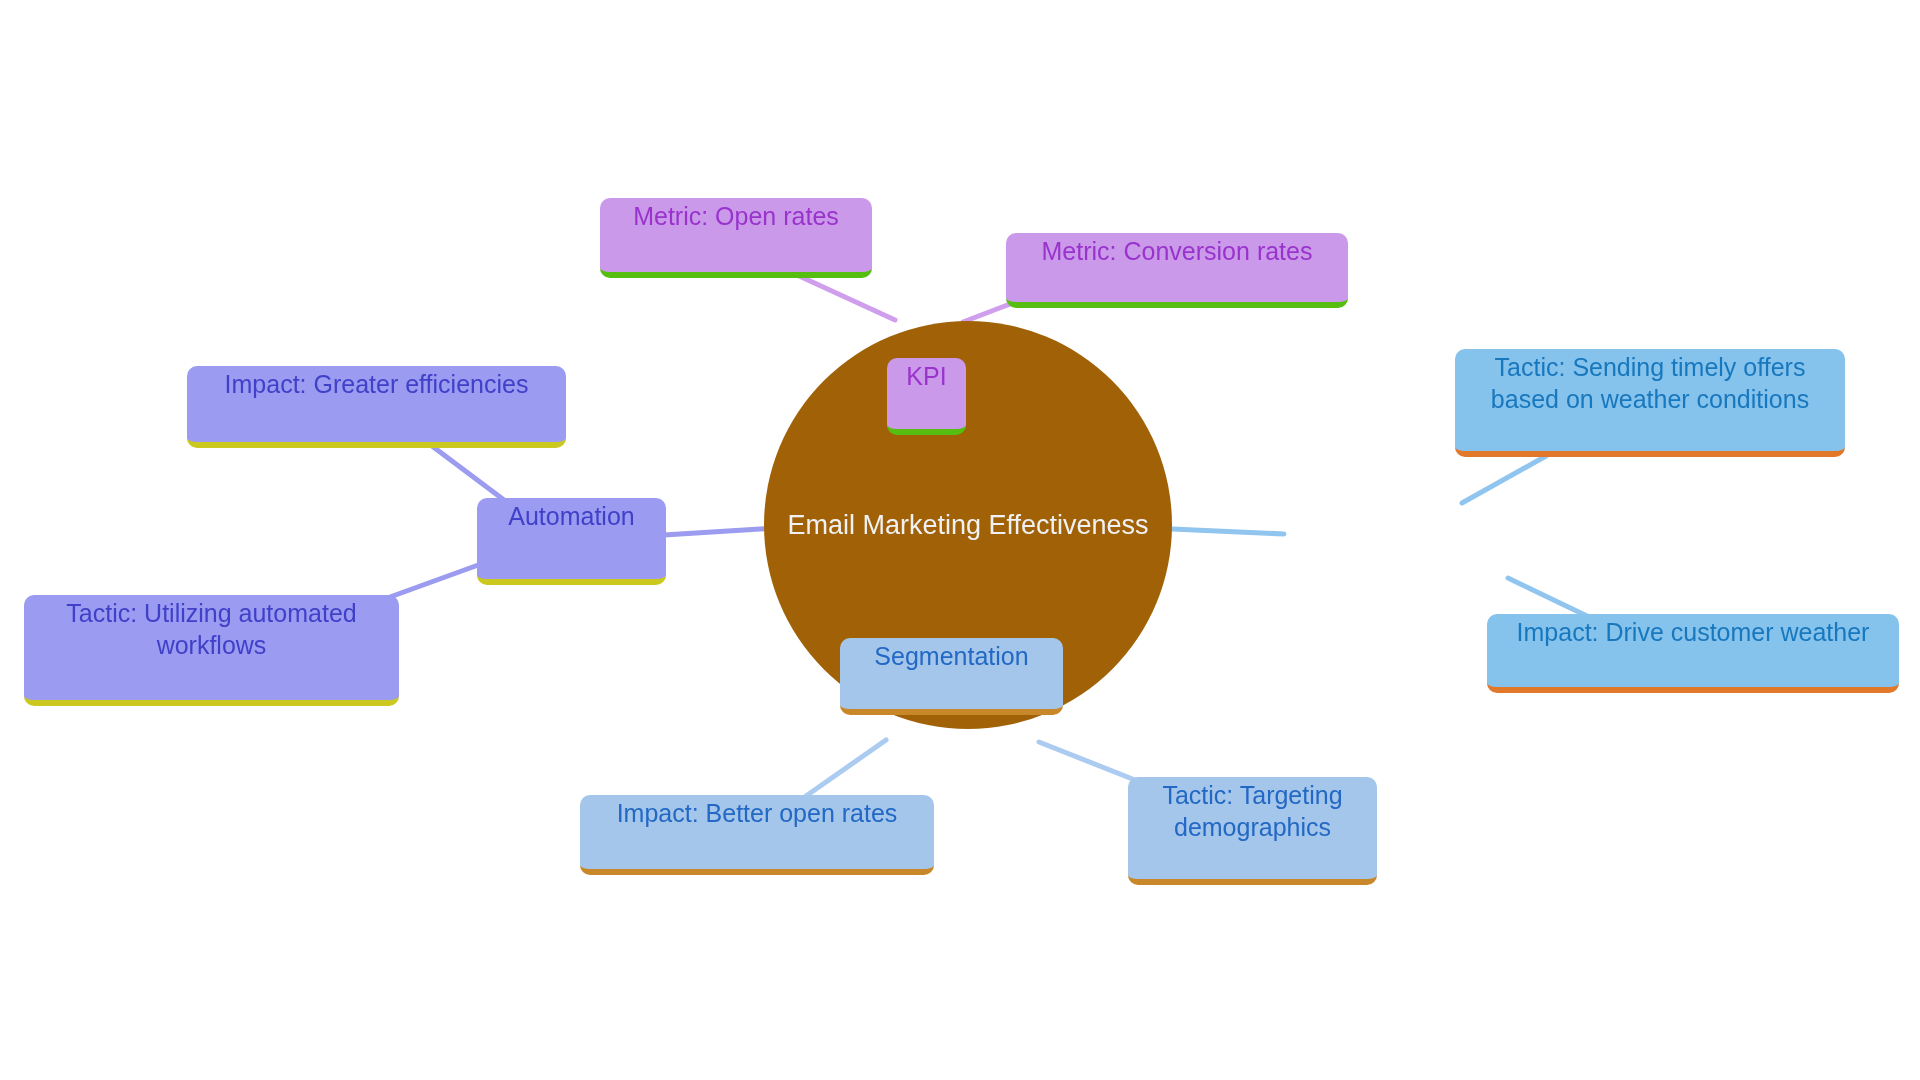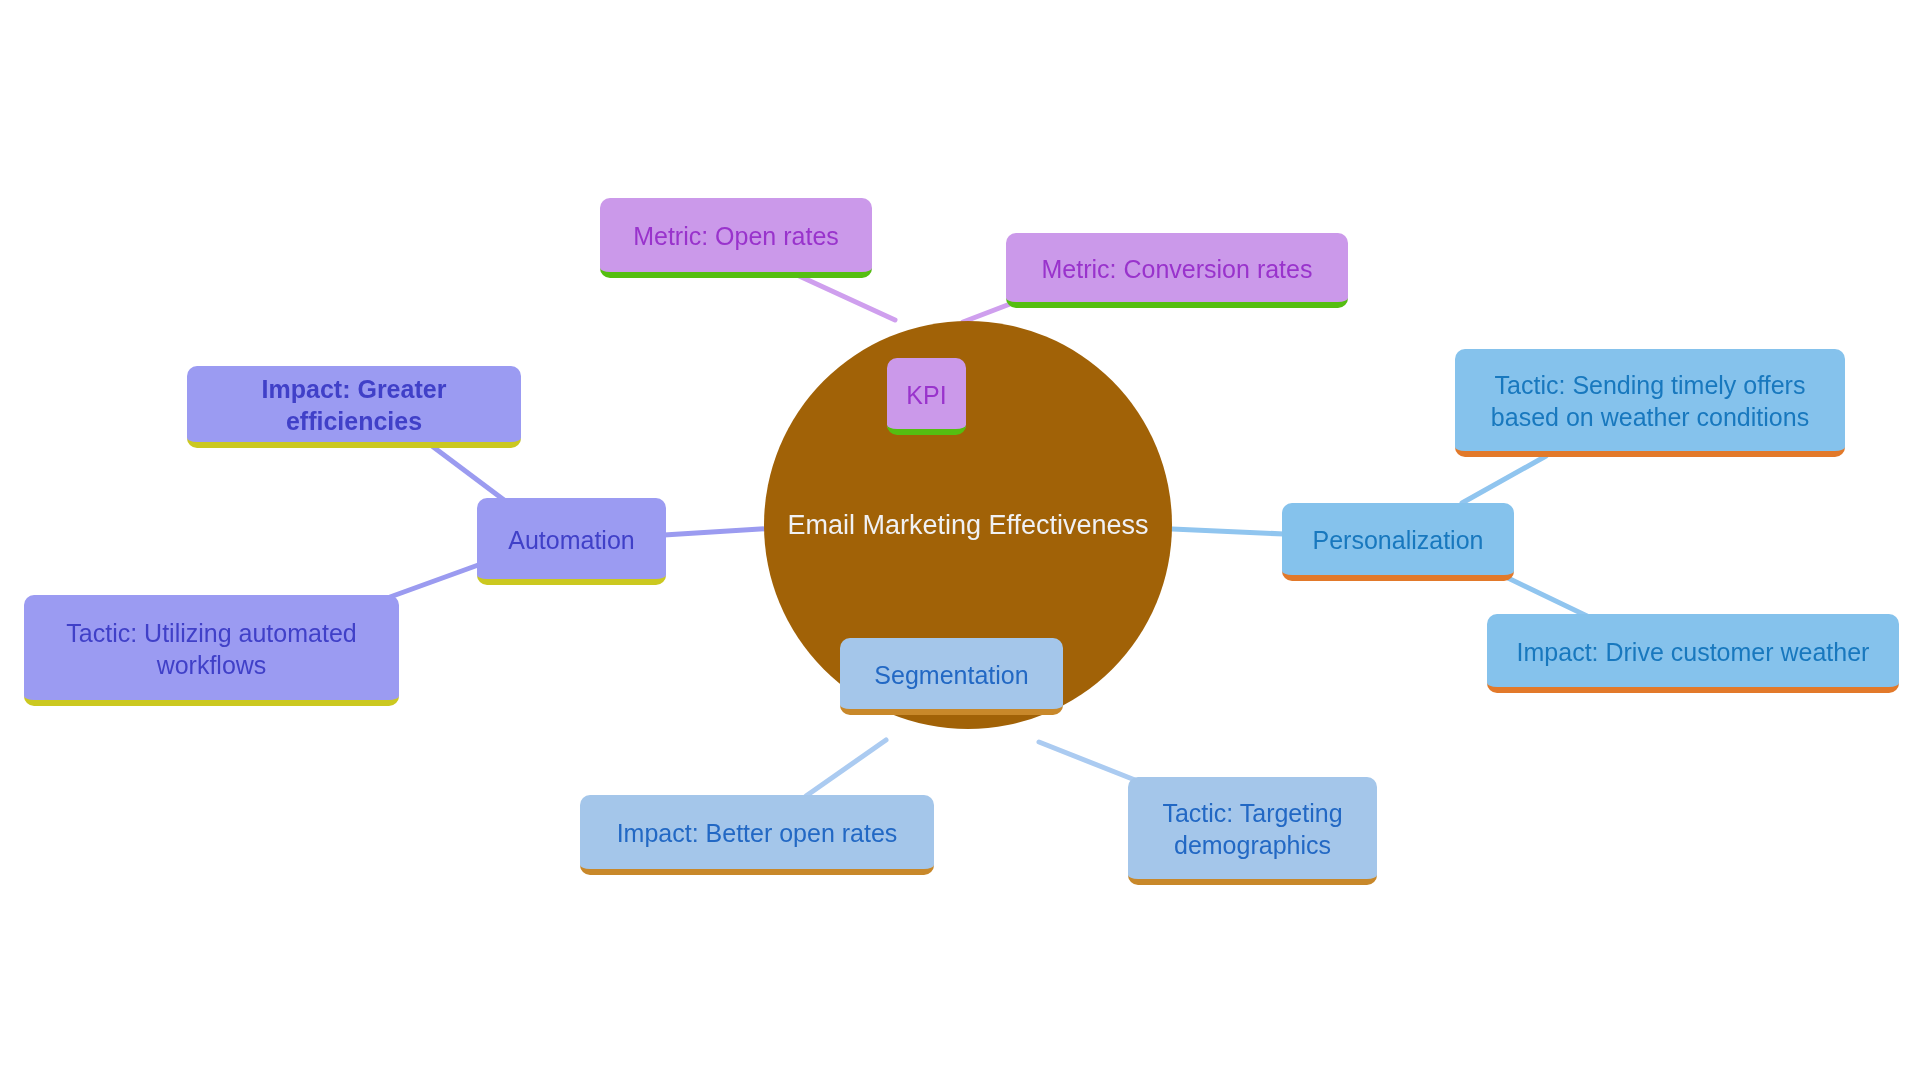--- a/index.html
+++ b/index.html
@@ -37,21 +37,20 @@
   .center-circle .label {
     color: #f0f1f4;
     font-size: 27px;
     font-weight: 400;
     white-space: nowrap;
   }
   .node {
     position: absolute;
     z-index: 3;
     display: flex;
-    align-items: center;
     justify-content: center;
     text-align: center;
     box-sizing: border-box;
     border-radius: 10px;
     font-size: 25px;
     line-height: 1.28;
     padding: 2px 10px 0 10px;
   }
   .g-purple {
     background: #cb99ea;
@@ -99,35 +98,32 @@
   <div class="node g-purple" style="left:600px; top:198px; width:272px; height:80px;">
     <span>Metric: Open rates</span>
   </div>
   <div class="node g-purple" style="left:1006px; top:233px; width:342px; height:75px;">
     <span>Metric: Conversion rates</span>
   </div>
   <div class="node g-purple" style="left:887px; top:314px; width:79px; height:77px;margin-top:44px;">
     <span>KPI</span>
   </div>
 
-  <div class="node g-violet" style="left:187px; top:366px; width:334px; height:82px;font-weight:bold;">
+  <div class="node g-violet" style="left:187px; top:366px; width:379px; height:82px;">
     <span>Impact: Greater efficiencies</span>
   </div>
   <div class="node g-violet" style="left:477px; top:498px; width:189px; height:87px;">
     <span>Automation</span>
   </div>
   <div class="node g-violet" style="left:24px; top:595px; width:375px; height:111px;">
     <span>Tactic: Utilizing automated workflows</span>
   </div>
 
   <div class="node g-bluep" style="left:1455px; top:349px; width:390px; height:108px;">
     <span>Tactic: Sending timely offers based on weather conditions</span>
-  </div>
-  <div class="node g-bluep" style="left:1282px; top:503px; width:232px; height:78px;">
-    <span>Personalization</span>
   </div>
   <div class="node g-bluep" style="left:1487px; top:614px; width:412px; height:79px;">
     <span>Impact: Drive customer weather</span>
   </div>
 
   <div class="node g-blues" style="left:840px; top:638px; width:223px; height:77px;">
     <span>Segmentation</span>
   </div>
   <div class="node g-blues" style="left:580px; top:795px; width:354px; height:80px;">
     <span>Impact: Better open rates</span>

